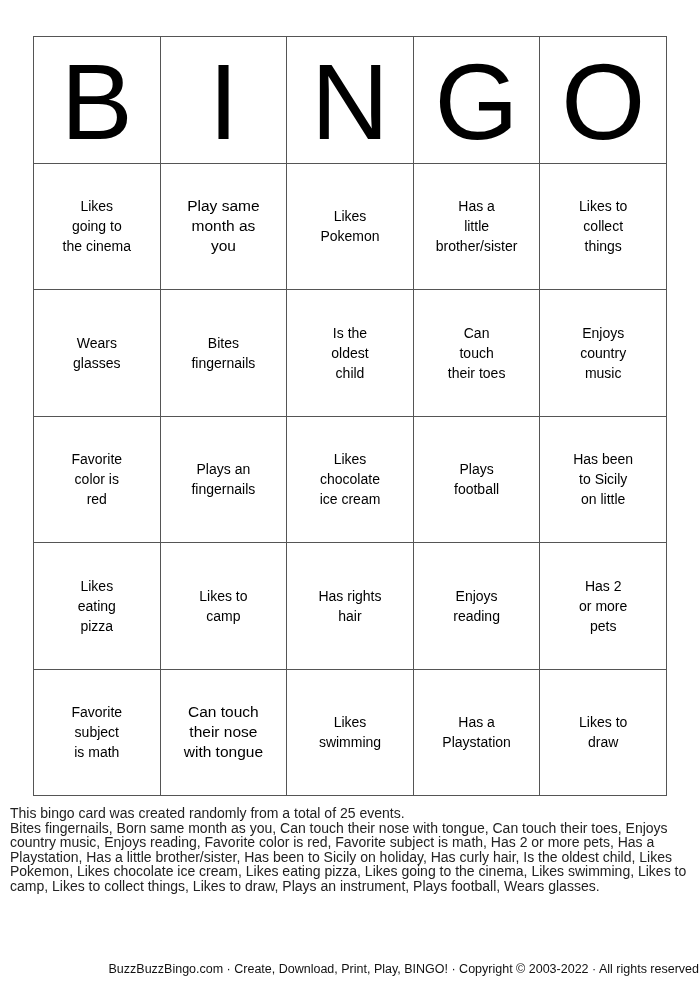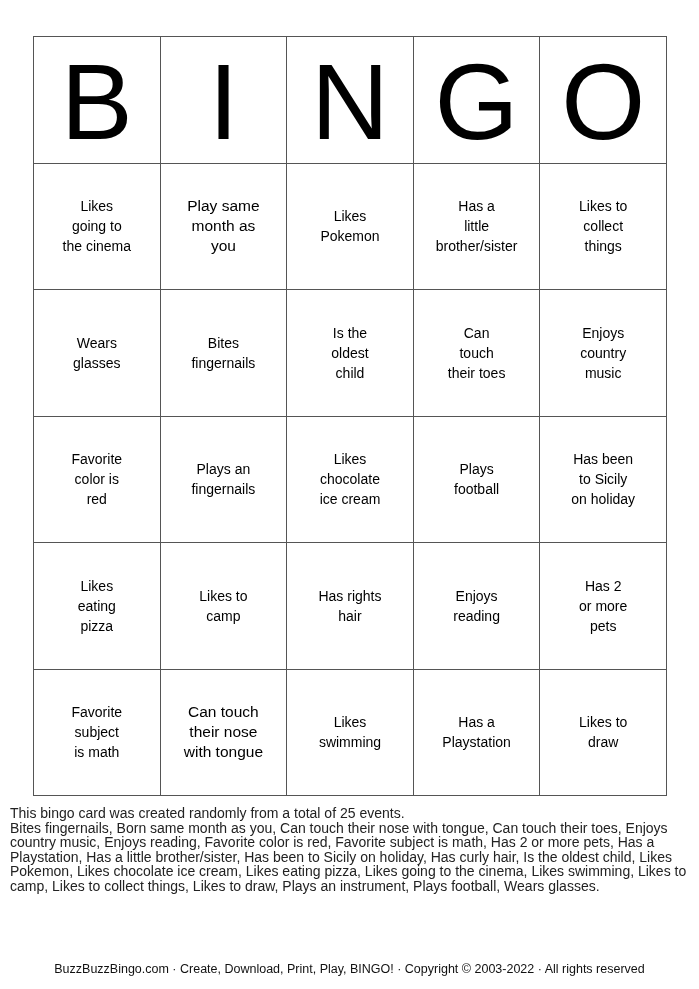--- a/index.html
+++ b/index.html
@@ -33,21 +33,21 @@
       font-size: 14px; line-height: 20px;
       white-space: pre-line;
     }
     .txt.small { font-size: 15.5px; line-height: 20px; }
     .notes {
       position: absolute; left: 10px; top: 806px; width: 684px;
       font-size: 14px; line-height: 14.6px; color: #222;
     }
     .footer {
       position: absolute; left: 0; top: 962px; width: 699px;
-      text-align: center; font-size: 12.5px; color: #111;
+      text-align: right; font-size: 12.5px; color: #111;
     }
   </style>
 </head>
 <body>
 
 <div class="page">
   <div class="card">
     <div class="cell hdr">B</div>
     <div class="cell hdr">I</div>
     <div class="cell hdr">N</div>
@@ -88,21 +88,21 @@
 red</div>
     <div class="cell txt">Plays an
 fingernails</div>
     <div class="cell txt">Likes
 chocolate
 ice cream</div>
     <div class="cell txt">Plays
 football</div>
     <div class="cell txt">Has been
 to Sicily
-on holiday</div>
+on little</div>
 
     <div class="cell txt">Likes
 eating
 pizza</div>
     <div class="cell txt">Likes to
 camp</div>
     <div class="cell txt">Has rights
 hair</div>
     <div class="cell txt">Enjoys
 reading</div>

